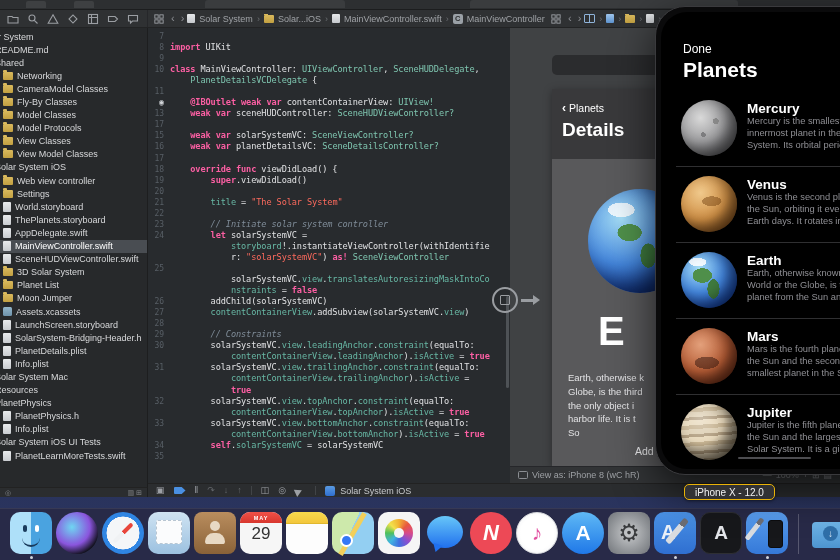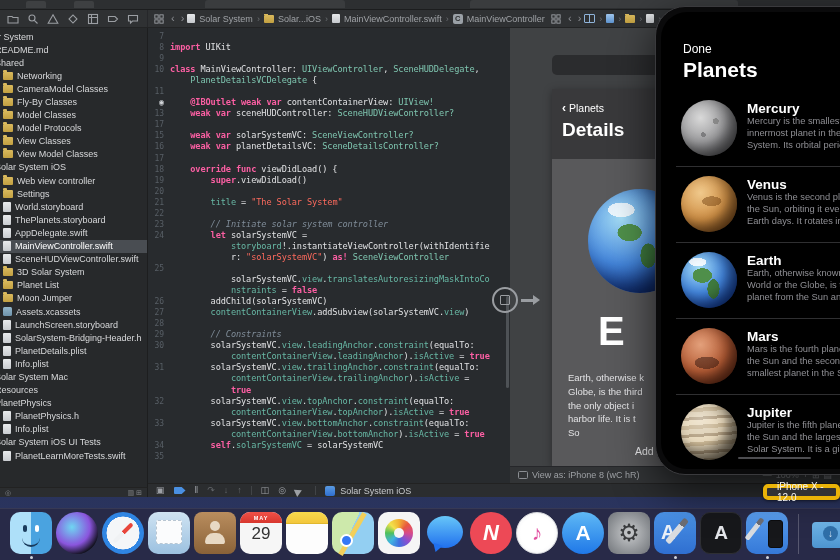--- a/index.html
+++ b/index.html
@@ -100,21 +100,21 @@
 .pimg.mercury{background:radial-gradient(circle 5px at 62% 38%,#8a8a8a 0 60%,transparent 61%),radial-gradient(circle 4px at 40% 62%,#7e7e80 0 60%,transparent 61%),radial-gradient(circle at 35% 32%,#d9d9d9,#9d9d9f 45%,#5f5f62 78%,#3c3c40)}
 .pimg.venus{background:radial-gradient(ellipse 16px 8px at 55% 45%,rgba(120,70,20,.5) 0 60%,transparent 61%),radial-gradient(circle at 35% 30%,#f0c98c,#cf8f45 50%,#8a5520 80%,#5e3812)}
 .pimg.earth{background:radial-gradient(ellipse 14px 7px at 30% 18%,rgba(255,255,255,.85) 0 60%,transparent 61%),radial-gradient(ellipse 16px 12px at 38% 42%,#4f8f4a 0 60%,transparent 61%),radial-gradient(ellipse 10px 16px at 58% 66%,#3f7a3e 0 60%,transparent 61%),radial-gradient(circle at 32% 28%,#a5ddf5,#4486dc 45%,#1b4aa8 75%,#0a2460)}
 .pimg.mars{background:radial-gradient(ellipse 20px 10px at 46% 62%,rgba(60,28,18,.55) 0 60%,transparent 61%),radial-gradient(circle at 35% 30%,#e3a07b,#b55c35 50%,#6e2f18 82%,#4a1e0e)}
 .pimg.jupiter{background:radial-gradient(circle at 35% 28%,rgba(255,255,255,.3),rgba(0,0,0,0) 42%,rgba(25,18,8,.55) 88%),repeating-linear-gradient(176deg,#e9dabd 0 5px,#c9b695 5px 9px,#ded0b5 9px 14px,#b3a083 14px 17px)}
 .ptxt{margin-left:10px;padding-top:10px}
 .pname{font-size:13.5px;font-weight:bold;color:#fff}
 .pdesc{font-size:9.3px;line-height:11.8px;color:#8f8f94;white-space:nowrap}
 .pdesc:first-of-type{margin-top:5px}
 .home-ind{position:absolute;left:77px;bottom:10px;width:73px;height:2.5px;border-radius:2px;background:#4c4c50}
-.sim-badge{position:absolute;left:763px;top:484px;height:16px;padding:0 10px;display:flex;align-items:center;background:#323234;border:4px solid #eab308;border-radius:5px;font-size:10px;color:#f2f2f2;z-index:60;box-shadow:0 1px 3px rgba(0,0,0,.5)}
+.sim-badge{position:absolute;left:684px;top:484px;height:16px;padding:0 10px;display:flex;align-items:center;background:#323234;border:1px solid #eab308;border-radius:5px;font-size:10px;color:#f2f2f2;z-index:60;box-shadow:0 1px 3px rgba(0,0,0,.5)}
 
 .dock{position:absolute;left:0;top:508px;width:900px;height:52px;background:rgba(40,41,70,.92);border-top:1px solid rgba(255,255,255,.07);display:flex;align-items:flex-end;padding:4px 0 6px 8px;z-index:30}
 .dicon{width:42px;height:42px;flex:none;margin:0 2px;position:relative;border-radius:10px}
 .ddiv{width:1px;height:40px;background:rgba(255,255,255,.22);margin:0 8px;flex:none}
 .dot{position:absolute;bottom:-5px;left:50%;margin-left:-1.5px;width:3px;height:3px;border-radius:50%;background:#cfd3da}
 .di-finder{background:linear-gradient(90deg,#aee0f9 0 49%,#4aa3e0 51%)}
 .di-finder::after{content:"";position:absolute;left:12px;top:24px;width:18px;height:9px;border-bottom:2.5px solid #1a3b5c;border-radius:0 0 9px 9px}
 .di-finder::before{content:"";position:absolute;left:13px;top:13px;width:4px;height:7px;background:#1a3b5c;border-radius:2px;box-shadow:12px 0 0 #fff}
 .di-siri{border-radius:50%;background:radial-gradient(circle at 38% 36%,#6fd6f2,#8a55dd 48%,#12121e 75%)}
 .di-safari{border-radius:50%;background:radial-gradient(circle,#f4f6f8 0 55%,#2f85e3 56%)}

